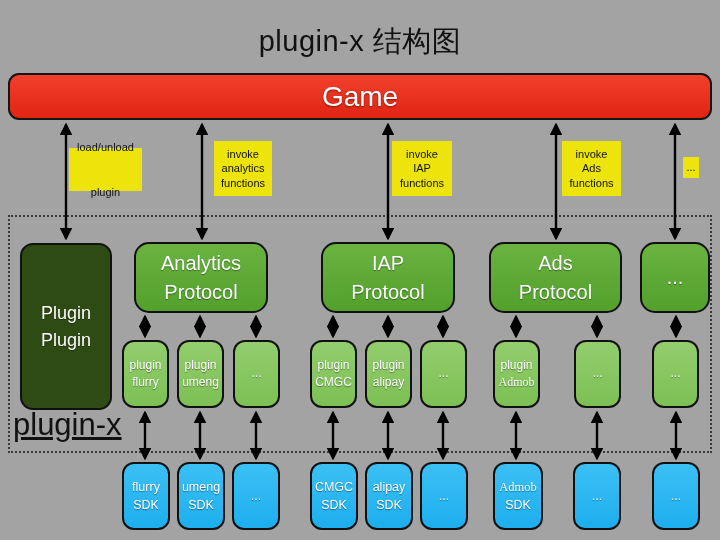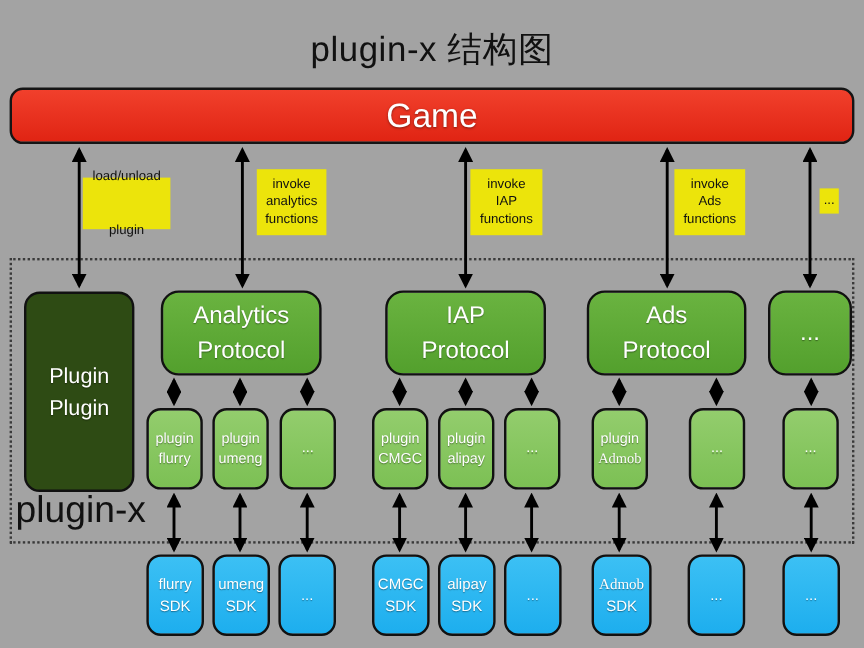--- a/index.html
+++ b/index.html
@@ -27,21 +27,21 @@
     font-size:11px; line-height:1.3; text-align:center;
     display:flex; flex-direction:column; justify-content:center;
     padding:2px 3px;
   }
   .note span { display:block; }
   #pluginx-container {
     position:absolute; left:8px; top:215px; width:704px; height:238px;
     border:2px dotted #3a3a3a; background:transparent;
   }
   #pluginx-label {
-    position:absolute; left:13px; top:407px; font-size:31px; color:#111;
+    position:absolute; left:13px; top:407px; font-size:31px; color:#111;text-decoration:underline;
   }
   .box {
     position:absolute; border:2px solid #111; color:#fff;
     display:flex; flex-direction:column; align-items:center; justify-content:center;
     text-align:center; text-shadow:0 1px 1px rgba(0,0,0,0.4);
   }
   .box span { display:block; }
   #plugin-manager {
     left:20px; top:243px; width:92px; height:167px;
     background:#2e4b14; border-radius:13px; font-size:18px; line-height:1.45;

